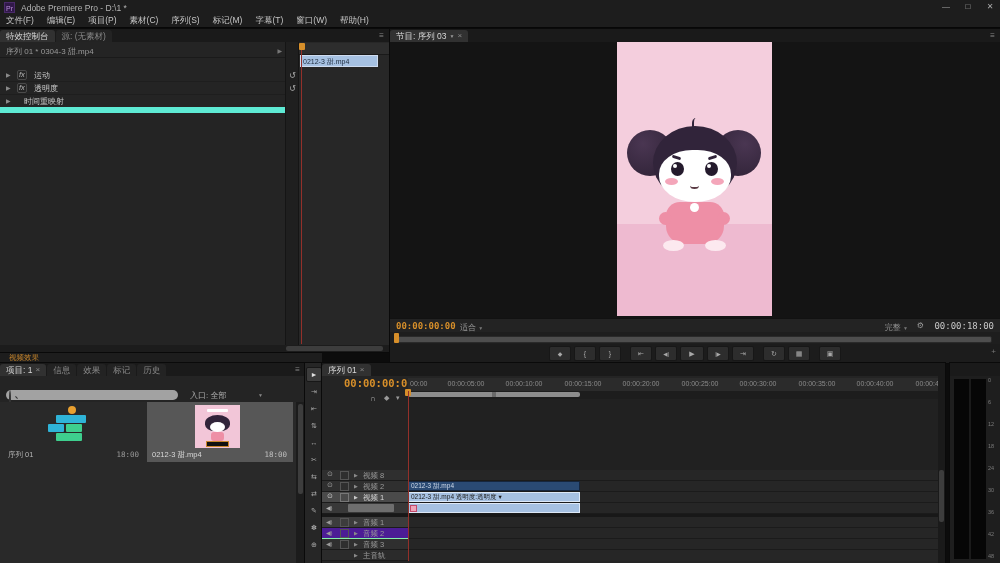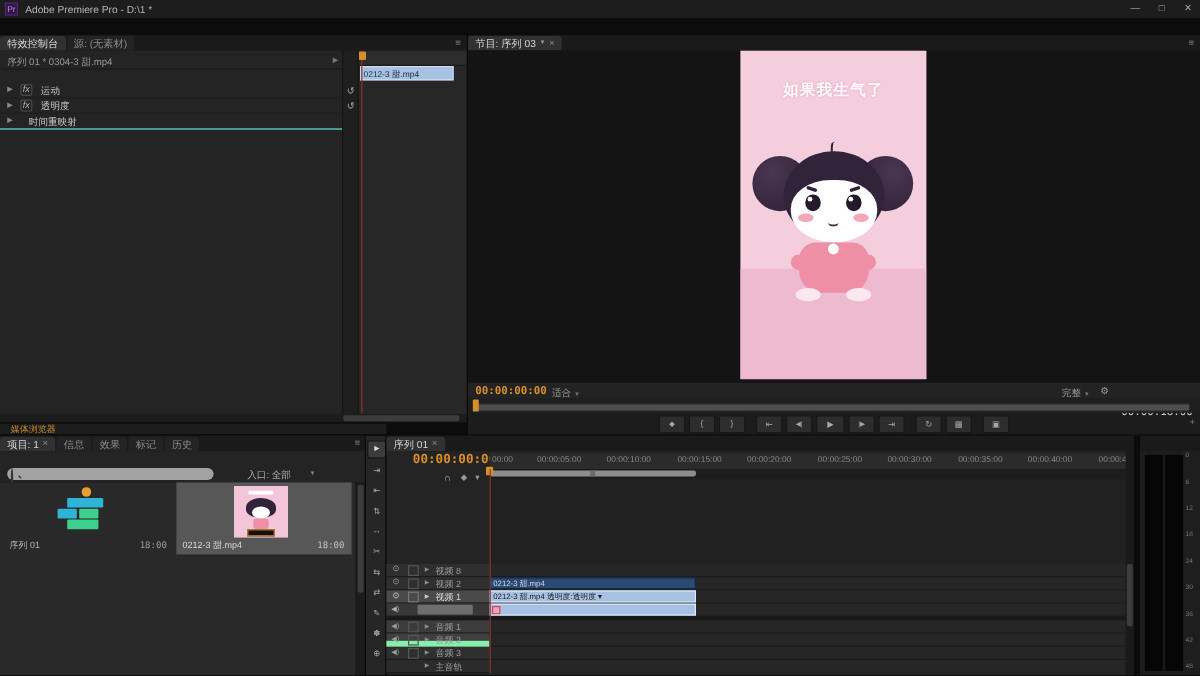--- a/index.html
+++ b/index.html
@@ -28,20 +28,31 @@
 <div class="screen">
 
   <div class="abs" style="left:0;top:0;width:1000px;height:15px;background:#1d1d1d;">
     <div class="abs" style="left:4px;top:2px;width:11px;height:11px;background:#31184a;color:#b98fd8;font-size:7px;text-align:center;line-height:11px;border:1px solid #4a2a6a;box-sizing:border-box;">Pr</div>
     <div class="abs" style="left:21px;top:3px;font-size:8.5px;color:#b5b5b5;white-space:nowrap;">Adobe Premiere Pro - D:\1 *</div>
     <div class="abs" style="left:938px;top:2px;width:16px;font-size:8px;color:#aaa;text-align:center;">—</div>
     <div class="abs" style="left:960px;top:2px;width:16px;font-size:8px;color:#aaa;text-align:center;">□</div>
     <div class="abs" style="left:982px;top:2px;width:16px;font-size:8px;color:#aaa;text-align:center;">✕</div>
   </div>
 
+  <div class="abs" style="left:0;top:15px;width:1000px;height:13px;background:#1d1d1d;border-bottom:1px solid #070707;display:flex;align-items:center;padding-left:6px;gap:13px;box-sizing:border-box;">
+    <span style="font-size:8.5px;color:#c6c6c6;">文件(F)</span>
+    <span style="font-size:8.5px;color:#c6c6c6;">编辑(E)</span>
+    <span style="font-size:8.5px;color:#c6c6c6;">项目(P)</span>
+    <span style="font-size:8.5px;color:#c6c6c6;">素材(C)</span>
+    <span style="font-size:8.5px;color:#c6c6c6;">序列(S)</span>
+    <span style="font-size:8.5px;color:#c6c6c6;">标记(M)</span>
+    <span style="font-size:8.5px;color:#c6c6c6;">字幕(T)</span>
+    <span style="font-size:8.5px;color:#c6c6c6;">窗口(W)</span>
+    <span style="font-size:8.5px;color:#c6c6c6;">帮助(H)</span>
+  </div>
 
   <div class="panel" style="left:0;top:29px;width:389px;height:323px;">
     <div class="tabbar">
       <div class="tab active">
           <span>特效控制台</span>
         </div>
       <div class="tab">
           <span>源: (无素材)</span>
         </div>
       <span class="abs icon" style="right:5px;top:2px;font-size:8px;color:#888;">≡</span>
@@ -54,21 +65,21 @@
     <div class="abs" style="left:0;top:39px;width:285px;height:13px;border-bottom:1px solid #1e1e1e;">
       <span class="icon" style="position:absolute;left:6px;top:3px;font-size:6px;color:#8a8a8a;">▶</span>
       <span style="position:absolute;left:17px;top:2px;font-size:7.5px;font-style:italic;color:#b8b8b8;border:1px solid #4a4a4a;border-radius:2px;padding:0 1px;line-height:8px;">fx</span>
       <span style="position:absolute;left:34px;top:2px;font-size:8px;color:#c8c8c8;">运动</span>
     </div>
     <div class="abs" style="left:0;top:52px;width:285px;height:13px;border-bottom:1px solid #1e1e1e;">
       <span class="icon" style="position:absolute;left:6px;top:3px;font-size:6px;color:#8a8a8a;">▶</span>
       <span style="position:absolute;left:17px;top:2px;font-size:7.5px;font-style:italic;color:#b8b8b8;border:1px solid #4a4a4a;border-radius:2px;padding:0 1px;line-height:8px;">fx</span>
       <span style="position:absolute;left:34px;top:2px;font-size:8px;color:#c8c8c8;">透明度</span>
     </div>
-    <div class="abs" style="left:0;top:65px;width:285px;height:13px;border-bottom:1px solid #5eead4;text-align:center;">
+    <div class="abs" style="left:0;top:65px;width:285px;height:13px;border-bottom:6px solid #5eead4;text-align:center;">
       <span class="icon" style="position:absolute;left:6px;top:3px;font-size:6px;color:#8a8a8a;">▶</span>
       <span style="position:absolute;left:24px;top:2px;font-size:8px;color:#c8c8c8;">时间重映射</span>
     </div>
 
     <div class="abs" style="left:285px;top:13px;width:14px;height:303px;background:#1f1f1f;border-left:1px solid #151515;border-right:1px solid #151515;box-sizing:border-box;">
       <span class="icon" style="position:absolute;left:3px;top:29px;font-size:8px;color:#a8a8a8;">↺</span>
       <span class="icon" style="position:absolute;left:3px;top:42px;font-size:8px;color:#a8a8a8;">↺</span>
     </div>
 
     <div class="abs" style="left:299px;top:13px;width:90px;height:303px;background:#272727;overflow:hidden;">
@@ -92,21 +103,20 @@
         <span class="icon" style="font-size:5px;color:#999;">▼</span>
         <span class="icon" style="font-size:8px;color:#888;">×</span>
       </div>
       <span class="abs icon" style="right:5px;top:2px;font-size:8px;color:#888;">≡</span>
     </div>
 
     <div class="abs" style="left:0;top:13px;width:610px;height:276px;background:#141414;overflow:hidden;">
 
       <div class="abs" style="left:227px;top:0px;width:155px;height:274px;background:#f4cedd;overflow:hidden;">
         <div class="abs" style="left:0;top:182px;width:155px;height:92px;background:#eebad0;"></div>
-        <div class="abs" style="left:0;top:24px;width:155px;text-align:center;font-size:13px;font-weight:bold;color:#ffffff;text-shadow:0 0 2px rgba(235,150,180,.9);letter-spacing:1px;">如果我生气了</div>
 
         <div class="abs" style="left:0;top:0;width:155px;height:274px;">
           <div class="abs" style="left:10px;top:88px;width:46px;height:46px;background:radial-gradient(circle at 35% 30%,#4a3652,#2c2033);border-radius:50%;"></div>
           <div class="abs" style="left:98px;top:88px;width:46px;height:46px;background:radial-gradient(circle at 65% 30%,#4a3652,#2c2033);border-radius:50%;"></div>
           <div class="abs" style="left:36px;top:84px;width:84px;height:74px;background:#31243a;border-radius:50%;"></div>
           <div class="abs" style="left:75px;top:76px;width:6px;height:10px;border-left:2px solid #31243a;border-radius:50% 0 0 0;"></div>
           <div class="abs" style="left:42px;top:108px;width:72px;height:52px;background:#ffffff;border-radius:46% 46% 50% 50%;"></div>
           <div class="abs" style="left:55px;top:114px;width:9px;height:3px;background:#31243a;border-radius:2px;transform:rotate(18deg);"></div>
           <div class="abs" style="left:91px;top:114px;width:9px;height:3px;background:#31243a;border-radius:2px;transform:rotate(-18deg);"></div>
           <div class="abs" style="left:54px;top:120px;width:13px;height:14px;background:#241a2c;border-radius:50%;">
@@ -132,21 +142,21 @@
       <span class="mono tc" style="position:absolute;left:6px;top:2px;font-size:9px;">00:00:00:00</span>
       <span style="position:absolute;left:70px;top:3px;font-size:8px;color:#999;">
         <span>适合</span>
         <span class="icon" style="font-size:5px;color:#777;">▼</span>
       </span>
       <span style="position:absolute;right:92px;top:3px;font-size:8px;color:#999;">
         <span>完整</span>
         <span class="icon" style="font-size:5px;color:#777;">▼</span>
       </span>
       <span class="icon" style="position:absolute;right:76px;top:2px;font-size:8px;color:#999;">⚙</span>
-      <span class="mono" style="position:absolute;right:6px;top:20px;font-size:9px;color:#c8c8c8;">00:00:18:00</span>
+      <span class="mono" style="position:absolute;right:6px;top:2px;font-size:9px;color:#c8c8c8;">00:00:18:00</span>
     </div>
 
     <div class="abs" style="left:0;top:303px;width:610px;height:12px;background:#1e1e1e;">
       <div class="abs" style="left:4px;top:4px;width:596px;height:5px;background:#4e4e4e;border-radius:2px;border:1px solid #2a2a2a;"></div>
       <div class="abs" style="left:4px;top:1px;width:5px;height:10px;background:#d78f2a;border-radius:1px;"></div>
     </div>
 
     <div class="abs" style="left:0;top:315px;width:610px;height:19px;display:flex;align-items:center;justify-content:center;gap:3px;">
       <div class="btn" style="width:20px;height:13px;">
           <span style="font-size:6px;">◆</span>
@@ -179,21 +189,21 @@
           <span style="font-size:7px;">▦</span>
         </div>
       <div class="btn" style="width:20px;height:13px;margin-left:6px;">
           <span style="font-size:7px;">▣</span>
         </div>
     </div>
     <span class="abs icon" style="right:4px;top:318px;font-size:8px;color:#777;">+</span>
   </div>
 
   <div class="abs" style="left:0;top:352px;width:322px;height:11px;background:#1d1d1d;border-top:1px solid #090909;border-bottom:1px solid #090909;box-sizing:border-box;">
-    <span style="position:absolute;left:7px;top:0px;font-size:7.5px;color:#c9862b;background:#2a2télé313;padding:0 2px;">媒体浏览器</span>
+    <span style="position:absolute;left:7px;top:0px;font-size:7.5px;color:#c9862b;background:#2a2télé313;padding:0 2px;">视频效果</span>
   </div>
 
   <div class="panel" style="left:0;top:363px;width:305px;height:200px;">
     <div class="tabbar">
       <div class="tab active">
         <span>项目: 1</span>
         <span class="icon" style="font-size:8px;color:#888;">×</span>
       </div>
       <div class="tab">
           <span>信息</span>
@@ -208,21 +218,21 @@
           <span>历史</span>
         </div>
       <span class="abs icon" style="right:5px;top:2px;font-size:8px;color:#888;">≡</span>
     </div>
 
 
     <div class="abs" style="left:0;top:25px;width:305px;height:14px;border-bottom:1px solid #161616;">
       <div class="abs" style="left:6px;top:2px;width:172px;height:10px;background:#a2a2a2;border-radius:5px;">
         <span class="searchglyph abs" style="left:3px;top:1px;"></span>
       </div>
-      <span style="position:absolute;left:190px;top:2px;font-size:8px;color:#aaa;margin-left:16px;">
+      <span style="position:absolute;left:190px;top:2px;font-size:8px;color:#aaa;">
         <span>入口: 全部</span>
       </span>
       <span class="icon" style="position:absolute;left:258px;top:4px;font-size:5px;color:#888;">▼</span>
     </div>
 
     <div class="abs" style="left:0;top:39px;width:296px;height:161px;background:#292929;">
 
       <div class="abs" style="left:2px;top:0px;width:145px;height:60px;">
         <div class="abs" style="left:46px;top:4px;width:48px;height:40px;">
           <div class="abs" style="left:20px;top:0;width:8px;height:8px;background:#e8a030;border-radius:50%;"></div>
@@ -368,21 +378,21 @@
     <div class="abs" style="left:0;top:151px;width:616px;height:3px;background:#181818;"></div>
 
     <div class="abs" style="left:0;top:154px;width:86px;height:11px;background:#3c3c3c;border-bottom:1px solid #1b1b1b;box-sizing:border-box;">
       <span class="icon" style="position:absolute;left:4px;top:1px;font-size:6px;color:#9a9a9a;">◀)</span>
       <span class="lockbox" style="left:18px;top:1px;"></span>
       <span class="icon" style="position:absolute;left:32px;top:2px;font-size:5px;color:#8a8a8a;">▶</span>
       <span class="trow-label" style="position:absolute;left:41px;top:1px;">音频 1</span>
     </div>
     <div class="abs" style="left:86px;top:154px;width:530px;height:11px;background:#262626;border-bottom:1px solid #1b1b1b;box-sizing:border-box;"></div>
 
-    <div class="abs" style="left:0;top:165px;width:86px;height:11px;background:#404040;border-bottom:5px solid #86efac;box-sizing:border-box;">
+    <div class="abs" style="left:0;top:165px;width:86px;height:11px;background:#4c1d95;border-bottom:1px solid #86efac;box-sizing:border-box;">
       <span class="icon" style="position:absolute;left:4px;top:1px;font-size:6px;color:#9a9a9a;">◀)</span>
       <span class="lockbox" style="left:18px;top:1px;"></span>
       <span class="icon" style="position:absolute;left:32px;top:2px;font-size:5px;color:#8a8a8a;">▶</span>
       <span class="trow-label" style="position:absolute;left:41px;top:1px;">音频 2</span>
     </div>
     <div class="abs" style="left:86px;top:165px;width:530px;height:11px;background:#262626;border-bottom:1px solid #1b1b1b;box-sizing:border-box;"></div>
 
     <div class="abs" style="left:0;top:176px;width:86px;height:11px;background:#2f2f2f;border-bottom:1px solid #1b1b1b;box-sizing:border-box;">
       <span class="icon" style="position:absolute;left:4px;top:1px;font-size:6px;color:#9a9a9a;">◀)</span>
       <span class="lockbox" style="left:18px;top:1px;"></span>

